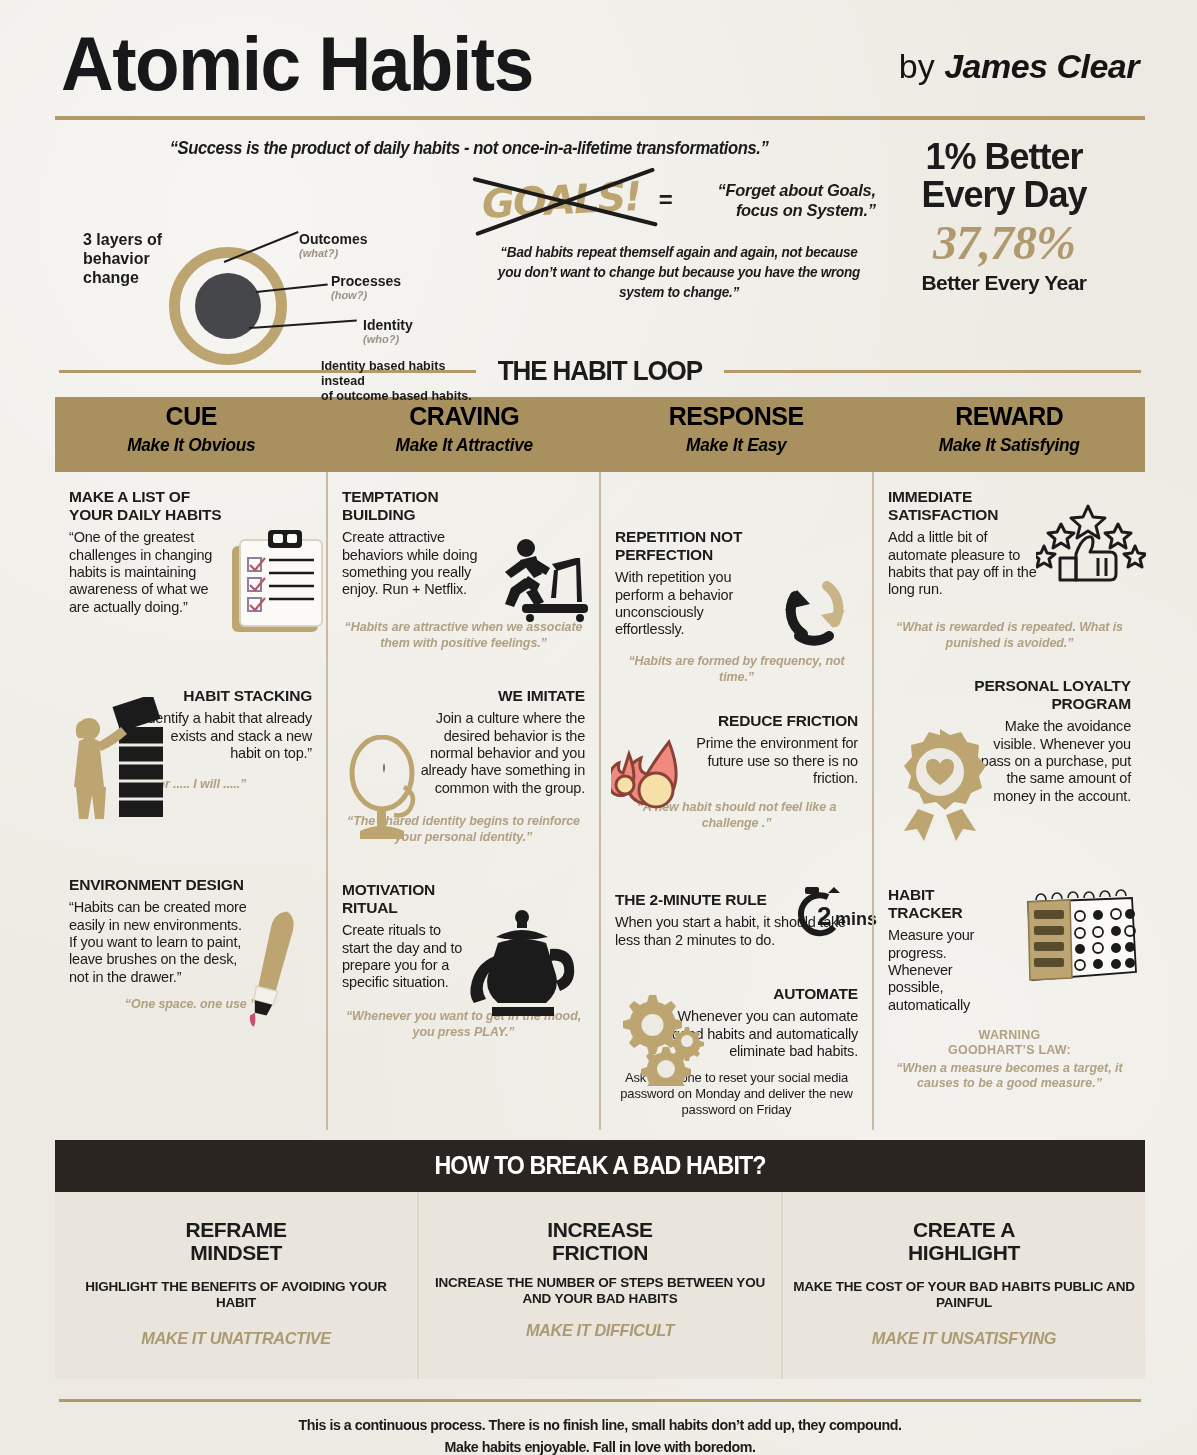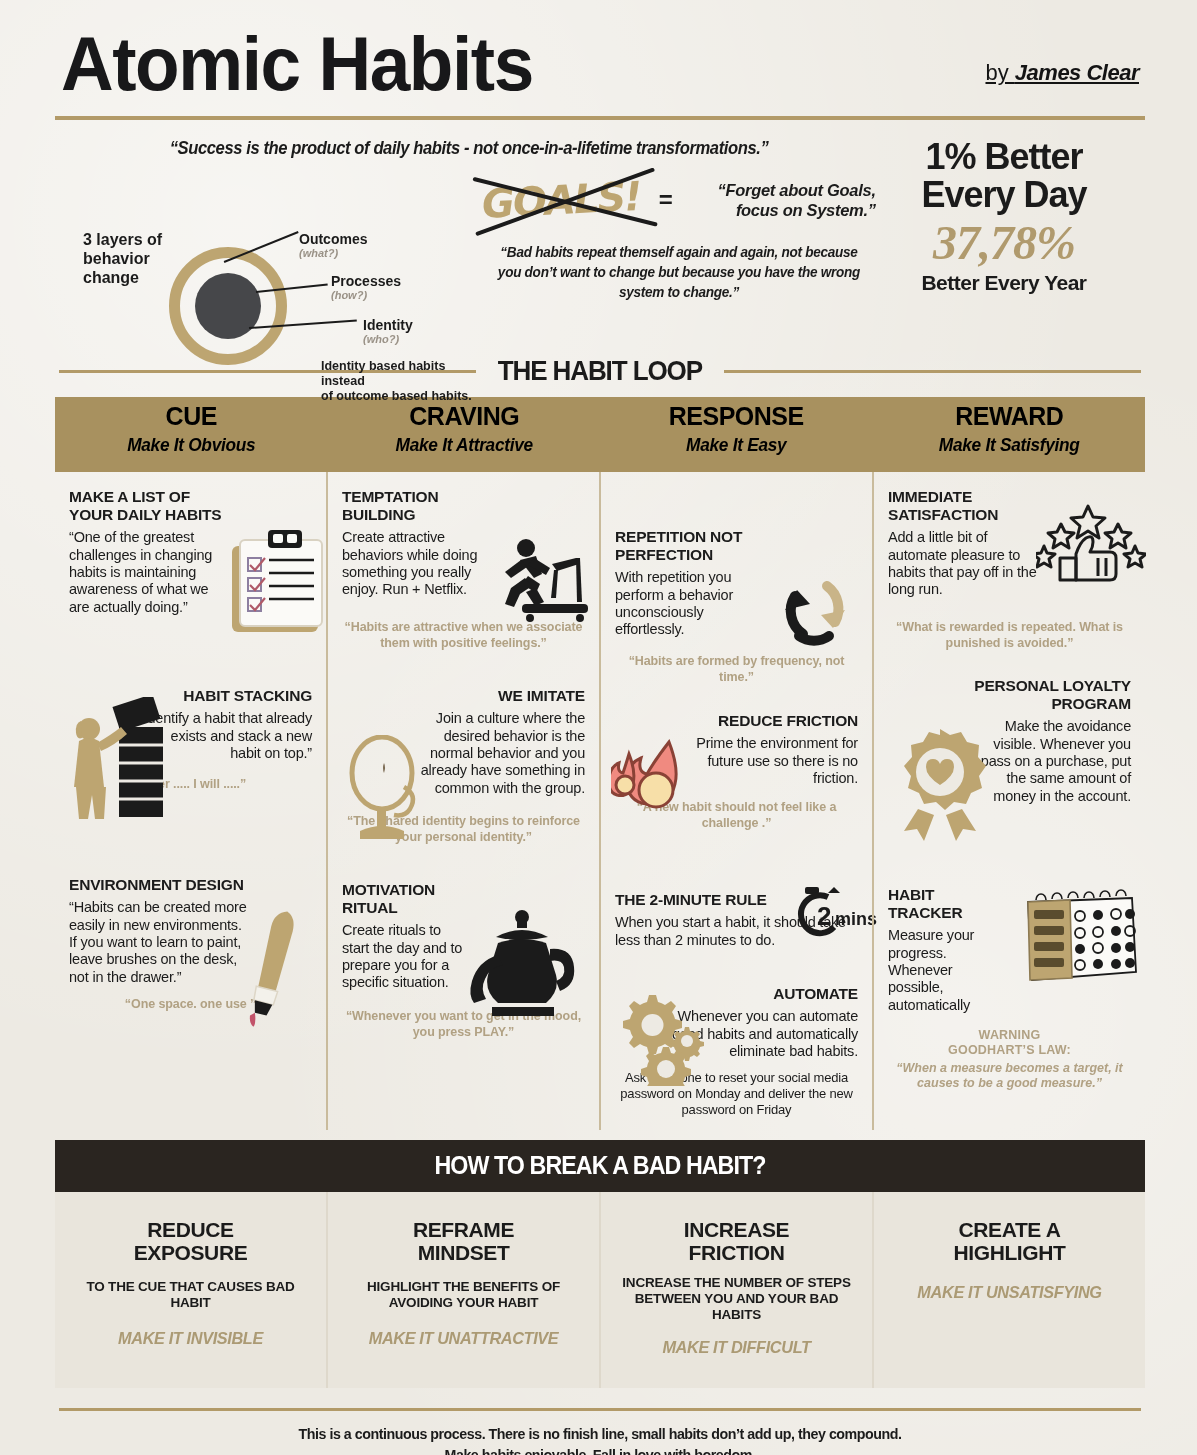--- a/index.html
+++ b/index.html
@@ -23,21 +23,21 @@
   
   .header { display: flex; align-items: flex-end; justify-content: space-between;
             padding: 28px 6px 8px 6px; }
   .title {
     font-size: 76px; font-weight: 700; letter-spacing: -1.5px;
     line-height: 0.95; color: #18181a;
     font-family: "Liberation Sans", sans-serif;
     transform: scaleX(0.96);
     transform-origin: left bottom;
   }
-  .byline { font-size: 22px; color: #141414; padding-bottom: 14px; white-space: nowrap; text-decoration: underline; }
+  .byline { font-size: 34px; color: #141414; padding-bottom: 14px; white-space: nowrap; }
   .byline .nm { font-weight: 700; font-style: italic; letter-spacing: -0.5px; }
   .rule-gold { height: 4px; background: #b29a68; margin: 8px 0 0 0; }
 
   
   .topblock { display: flex; padding: 14px 4px 0 4px; gap: 0; }
   .top-left { width: 820px; }
   .topquote {
     font-style: italic; font-weight: 700; font-size: 17.5px;
     letter-spacing: -0.45px; text-align: center; color: #1b1b1b;
     transform: scaleX(0.95); transform-origin: center;
@@ -118,21 +118,21 @@
 
   
   .cols { display: flex; min-height: 610px; }
   .col { flex: 1; padding: 16px 14px 8px 14px; position: relative; }
   .col + .col { border-left: 2px solid #c9bb9c; }
 
   .blk { position: relative; margin-bottom: 4px; }
   .blk h3 { font-size: 15.5px; font-weight: 700; line-height: 1.16; letter-spacing: -0.2px; }
   .blk p { font-size: 14.5px; line-height: 1.2; margin-top: 5px; letter-spacing: -0.2px; }
   .blk .q {
-    font-size: 12.5px; font-weight: 700; color: #b1a183;
+    font-size: 12.5px; font-style: italic; font-weight: 700; color: #b1a183;
     text-align: center; line-height: 1.28; margin-top: 10px; letter-spacing: -0.1px;
   }
   .ralign { text-align: right; }
   .ralign h3, .ralign p { text-align: right; }
   .wrapnarrow { width: 165px; }
   .wrapnarrow-r { width: 175px; margin-left: auto; }
   .wrap190 { width: 196px; }
   .icon { position: absolute; }
 
   .warnbox { text-align: center; margin-top: 14px; }
@@ -537,36 +537,32 @@
         </div>
       </div>
     </div>
   </div>
 
   <div class="breakbar">
     <span>HOW TO BREAK A BAD HABIT?</span>
   </div>
   <div class="breakgrid">
     <div class="bc">
-      <div class="t"><span>REDUCE</span><br><span>EXPOSURE</span></div>
-      <div class="d">TO THE CUE THAT CAUSES BAD HABIT</div>
-      <div class="m">MAKE IT INVISIBLE</div>
-    </div>
-    <div class="bc">
       <div class="t"><span>REFRAME</span><br><span>MINDSET</span></div>
       <div class="d">HIGHLIGHT THE BENEFITS OF AVOIDING YOUR HABIT</div>
       <div class="m">MAKE IT UNATTRACTIVE</div>
     </div>
     <div class="bc">
       <div class="t"><span>INCREASE</span><br><span>FRICTION</span></div>
       <div class="d" style="margin-top:10px;">INCREASE THE NUMBER OF STEPS BETWEEN YOU AND YOUR BAD HABITS</div>
       <div class="m" style="margin-top:14px;">MAKE IT DIFFICULT</div>
     </div>
     <div class="bc">
       <div class="t"><span>CREATE A</span><br><span>HIGHLIGHT</span></div>
+      <div class="d">MAKE THE COST OF YOUR BAD HABITS PUBLIC AND PAINFUL</div>
       <div class="m">MAKE IT UNSATISFYING</div>
     </div>
   </div>
 
   <div class="footrule"></div>
   <div class="footer">
     <div>This is a continuous process. There is no finish line, small habits don’t add up, they compound.</div>
     <div>Make habits enjoyable. Fall in love with boredom.</div>
   </div>
 

